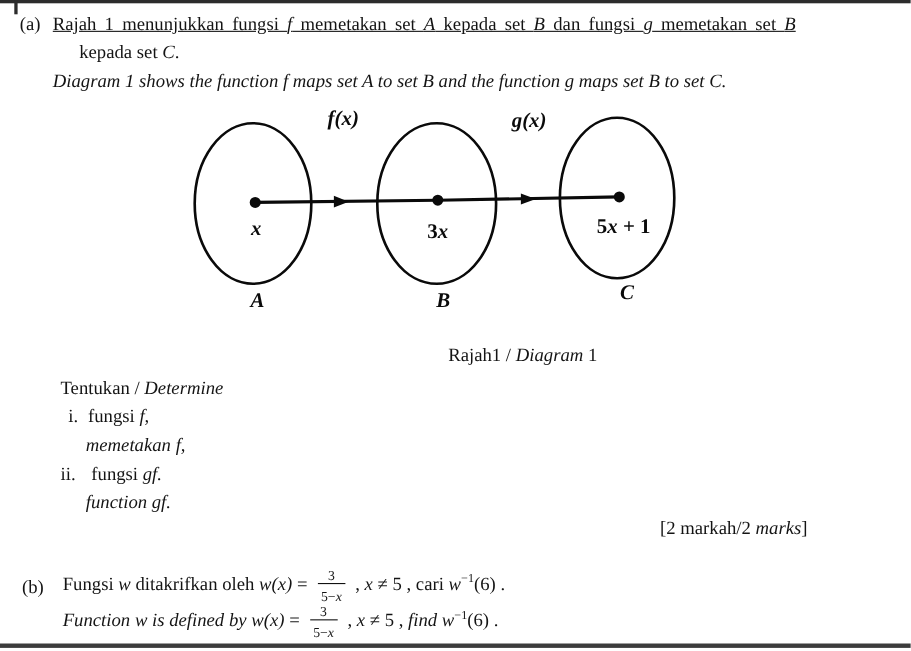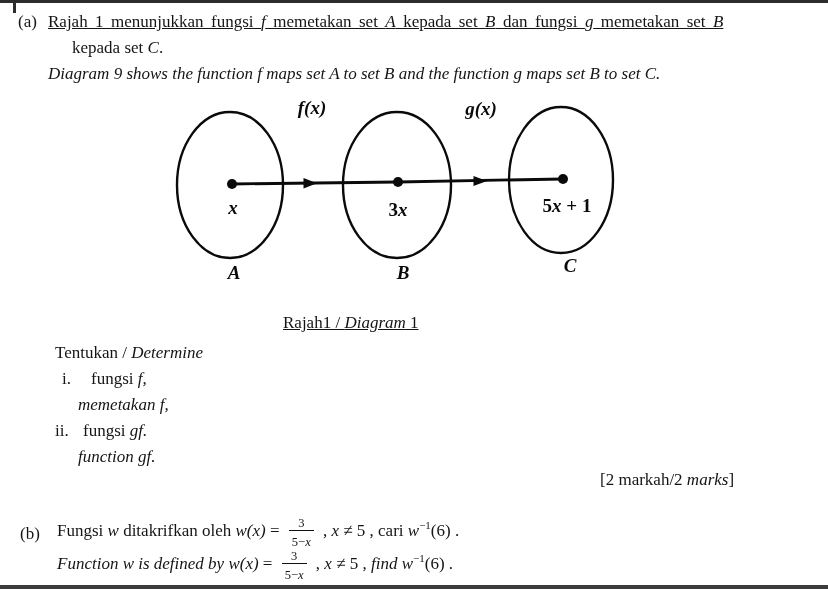--- a/index.html
+++ b/index.html
@@ -11,24 +11,24 @@
   .it{font-style:italic;}
   .rule-top{left:0;top:0;width:828px;height:3px;background:#2c2c2c;}
   .tick{left:13px;top:0;width:3px;height:13px;background:#2c2c2c;}
   .rule-bottom{left:0;top:585px;width:828px;height:4px;background:#3c3c3c;}
   .t{line-height:26px;white-space:nowrap;}
   #a-line1{left:48px;top:9px;width:750px;word-spacing:3.2px;text-decoration:underline;}
   #a-marker{left:18px;top:9px;}
   #a-line2{left:48px;top:35px;margin-left:24px;}
   #a-line3{left:48px;top:61px;}
   #diagram{left:150px;top:88px;}
-  #caption{left:283px;top:310px;width:260px;text-align:left;text-decoration:underline;}
+  #caption{left:283px;top:310px;width:260px;text-align:right;}
   #determine{left:55px;top:340px;}
   #item1-marker{left:62px;top:366px;}
-  #item1-text{left:91px;top:366px;}
+  #item1-text{left:80px;top:366px;}
   #item1-sub{left:78px;top:392px;}
   #item2-marker{left:55px;top:418px;text-align:right;}
   #item2-text{left:83px;top:418px;}
   #item2-sub{left:78px;top:444px;font-style:italic;}
   #marks{left:600px;top:467px;width:195px;}
   #b-marker{left:20px;top:521px;}
   #b-line1{left:57px;top:516px;}
   #b-line2{left:57px;top:549px;}
   .frac{display:inline-block;vertical-align:-10px;text-align:center;
         font-size:12.5px;line-height:1.15;margin:0 5px;font-style:normal;}
@@ -40,21 +40,21 @@
 </head>
 <body>
 
 <div class="abs rule-top"></div>
 <div class="abs tick"></div>
 <div class="abs rule-bottom"></div>
 
 <div class="abs t" id="a-marker">(a)</div>
 <div class="abs t" id="a-line1"><span>Rajah 1 menunjukkan fungsi </span><span class="it">f</span><span> memetakan set </span><span class="it">A</span><span> kepada set </span><span class="it">B</span><span> dan fungsi </span><span class="it">g</span><span> memetakan set </span><span class="it">B</span></div>
 <div class="abs t" id="a-line2"><span>kepada set </span><span class="it">C</span><span>.</span></div>
-<div class="abs t it" id="a-line3">Diagram 9 shows the function f maps set A to set B and the function g maps set B to set C.</div>
+<div class="abs t it" id="a-line3">Diagram 1 shows the function f maps set A to set B and the function g maps set B to set C.</div>
 
 <svg class="abs" id="diagram" width="500" height="205" viewBox="0 0 500 205" font-family="Liberation Serif, serif" fill="#0a0a0a">
   <ellipse cx="80" cy="97" rx="53" ry="73" fill="none" stroke="#0a0a0a" stroke-width="2.4"></ellipse>
   <ellipse cx="247" cy="97" rx="54" ry="73" fill="none" stroke="#0a0a0a" stroke-width="2.4"></ellipse>
   <ellipse cx="411" cy="92" rx="52" ry="73" fill="none" stroke="#0a0a0a" stroke-width="2.4"></ellipse>
 
   <line x1="82" y1="96" x2="248" y2="94" stroke="#0a0a0a" stroke-width="2.8"></line>
   <line x1="248" y1="94" x2="413" y2="91" stroke="#0a0a0a" stroke-width="2.8"></line>
   <polygon points="153.5,90 167,95.3 153.5,100.6"></polygon>
   <polygon points="323.5,88 337,93 323.5,98"></polygon>

